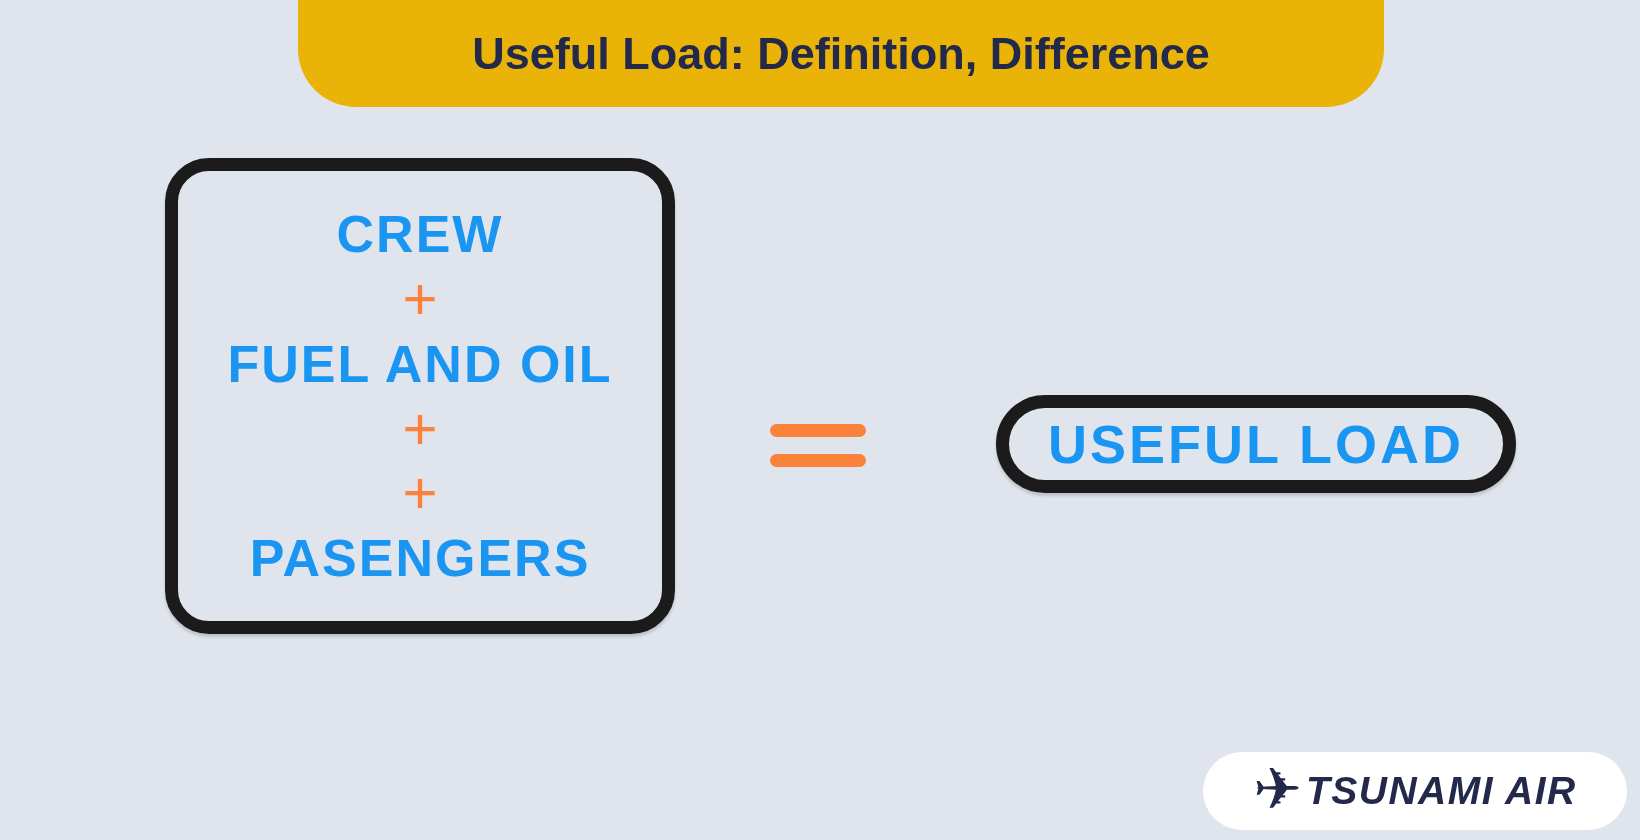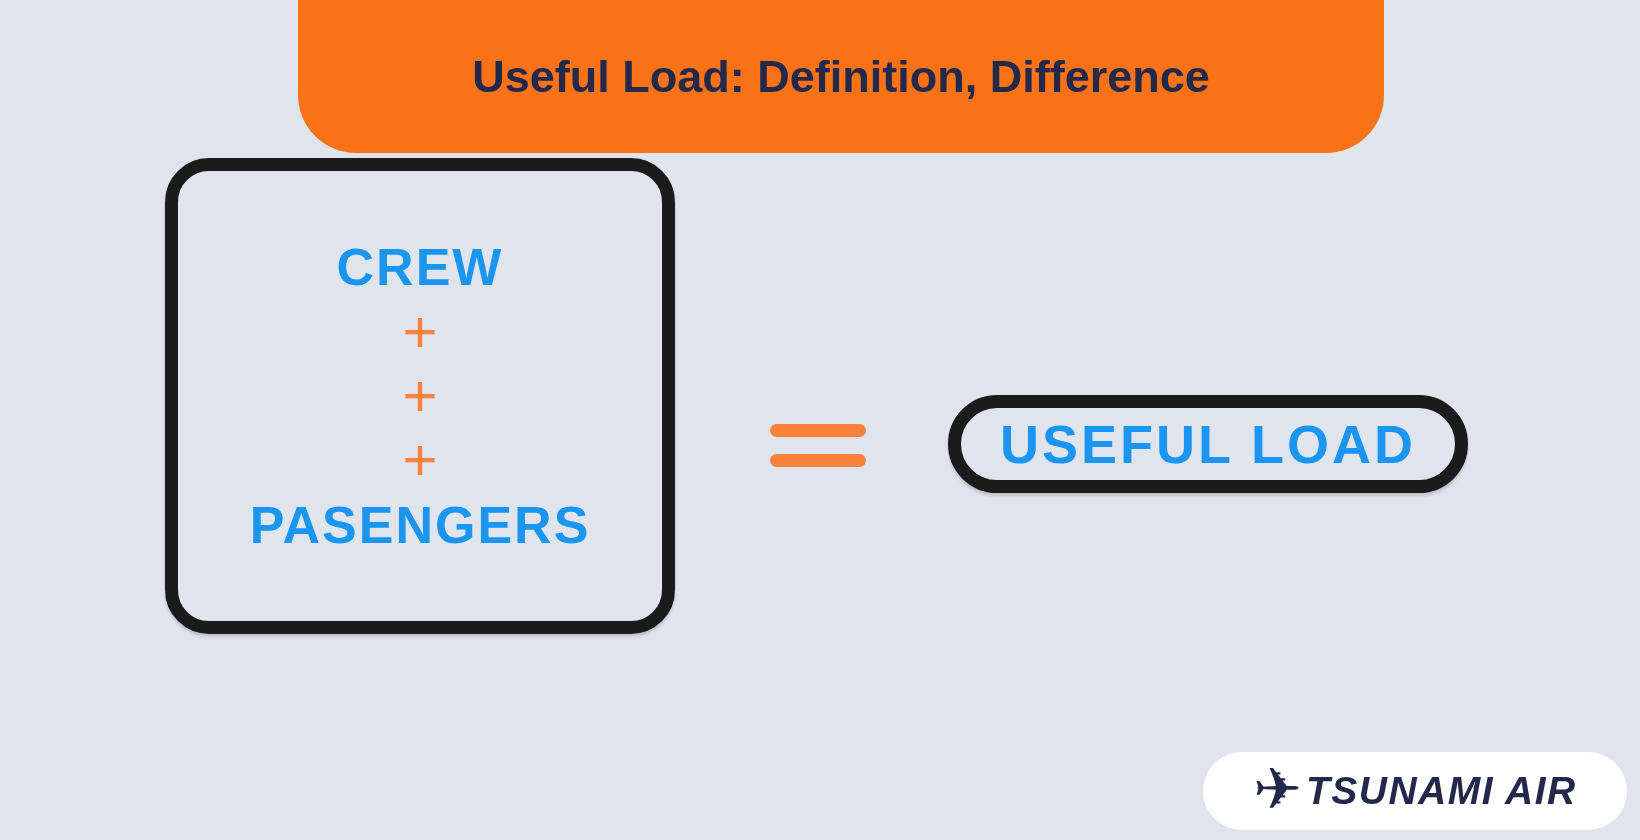--- a/index.html
+++ b/index.html
@@ -11,22 +11,22 @@
     background: #E0E4EC;
     font-family: "Liberation Sans", sans-serif;
   }
 
   
   .banner {
     position: absolute;
     left: 298px;
     top: 0;
     width: 1086px;
-    height: 153px;
-    background: #f97316;
+    height: 107px;
+    background: #eab308;
     border-radius: 0 0 58px 58px;
     display: flex;
     align-items: center;
     justify-content: center;
   }
   .banner-title {
     font-size: 45px;
     font-weight: 700;
     color: #23294A;
     letter-spacing: 0px;
@@ -83,21 +83,21 @@
     position: absolute;
     width: 1px; height: 1px;
     overflow: hidden;
     clip: rect(0 0 0 0);
     white-space: nowrap;
   }
 
   
   .result-pill {
     position: absolute;
-    left: 948px;
+    left: 996px;
     top: 395px;
     width: 520px;
     height: 98px;
     box-sizing: border-box;
     border: 13px solid #1B1B1B;
     border-radius: 50px;
     display: flex;
     align-items: center;
     justify-content: center;
     box-shadow: 0 3px 3px rgba(40,45,60,0.18);
@@ -142,20 +142,21 @@
 </head>
 <body>
 
 <div class="banner">
   <div class="banner-title">Useful Load: Definition, Difference</div>
 </div>
 
 <div class="sum-box">
   <div class="term">CREW</div>
   <div class="op">+</div>
+  <div class="term">FUEL AND OIL</div>
   <div class="op">+</div>
   <div class="op">+</div>
   <div class="term">PASENGERS</div>
 </div>
 
 <div class="equals">
   <span class="visually-hidden">=</span>
   <div class="bar"></div>
   <div class="bar"></div>
 </div>

